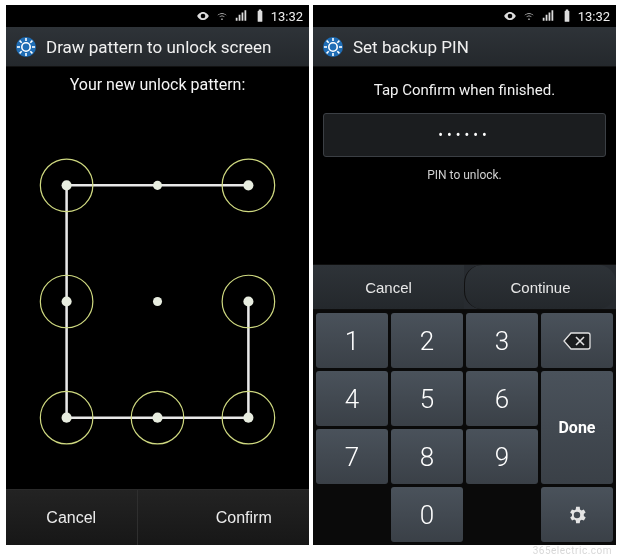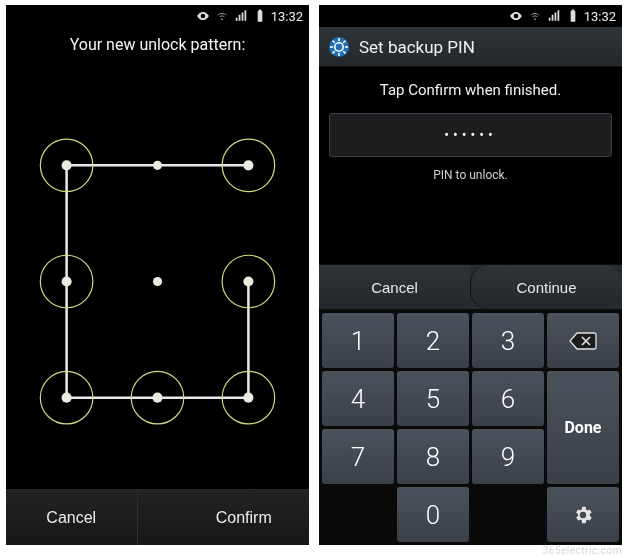--- a/index.html
+++ b/index.html
@@ -5,21 +5,21 @@
   * { box-sizing: border-box; margin: 0; padding: 0; }
   body {
     background: #fff;
     font-family: Roboto, Arial, sans-serif;
     width: 628px;
     height: 556px;
     overflow: hidden;
   }
   .container {
     display: flex;
-    gap: 10px;
+    gap: 4px;
     padding: 5px 6px;
     width: 628px;
   }
   .phone {
     width: 303px;
     height: 540px;
     background: #000;
     color: #fff;
     display: flex;
     flex-direction: column;
@@ -163,21 +163,21 @@
   .key.action {
     font-size: 16px;
     font-weight: 700;
   }
   .key-backspace { grid-column: 4; grid-row: 1; }
   .key-done { grid-column: 4; grid-row: 2 / span 2; font-size: 17px; }
   .key-0 { grid-column: 2; grid-row: 4; }
   .key-settings { grid-column: 4; grid-row: 4; }
   .watermark {
     position: absolute;
-    bottom: 0; right: 6px;
+    bottom: 0; right: 16px;
     font-size: 10px;
     color: #bdbdbd;
     opacity: .6;
     letter-spacing: .5px;
   }
 </style>
 </head>
 <body>
 
 <div class="container">
@@ -192,20 +192,39 @@
             <path d="M12 19l2-2a3 3 0 00-4 0l2 2zm-5-5l2-2a7 7 0 016 0l2 2a10 10 0 00-10 0zm-3-3l2-2a12 12 0 0112 0l2 2a15 15 0 00-16 0z"></path>
           </svg>
         <svg viewBox="0 0 24 24">
             <path d="M3 20h3v-5H3v5zm5 0h3V10H8v10zm5 0h3V6h-3v14zm5 0h3V2h-3v18z"></path>
           </svg>
         <svg viewBox="0 0 24 24">
             <path d="M15 3h-1V1h-4v2H9a1 1 0 00-1 1v17a1 1 0 001 1h6a1 1 0 001-1V4a1 1 0 00-1-1z"></path>
           </svg>
       </span>
       <span>13:32</span>
+    </div>
+    <div class="titlebar">
+      <span class="icon-wrap">
+        <svg width="24" height="24" viewBox="0 0 24 24">
+            <circle cx="12" cy="12" r="10" fill="#1f6db5"></circle>
+            <circle cx="12" cy="12" r="4.2" fill="none" stroke="#fff" stroke-width="1.6"></circle>
+            <g stroke="#fff" stroke-width="1.6">
+              <line x1="12" y1="3" x2="12" y2="6"></line>
+              <line x1="12" y1="18" x2="12" y2="21"></line>
+              <line x1="3" y1="12" x2="6" y2="12"></line>
+              <line x1="18" y1="12" x2="21" y2="12"></line>
+              <line x1="5.6" y1="5.6" x2="7.7" y2="7.7"></line>
+              <line x1="16.3" y1="16.3" x2="18.4" y2="18.4"></line>
+              <line x1="5.6" y1="18.4" x2="7.7" y2="16.3"></line>
+              <line x1="16.3" y1="7.7" x2="18.4" y2="5.6"></line>
+            </g>
+          </svg>
+      </span>
+      <div class="titlebar-title">Draw pattern to unlock screen</div>
     </div>
     <div class="content">
       <div class="pattern-label">Your new unlock pattern:</div>
       <div class="pattern-area">
         <svg class="pattern-svg" viewBox="0 0 300 340">
           <polyline points="240,55 60,55 60,170 60,285 150,285 240,285 240,170" fill="none" stroke="#e9e9e9" stroke-width="2.5"></polyline>
           <g id="nodes">
 
             <g>
                 <circle cx="60" cy="55" r="26" fill="none" stroke="#cfd980" stroke-width="1.2"></circle>

